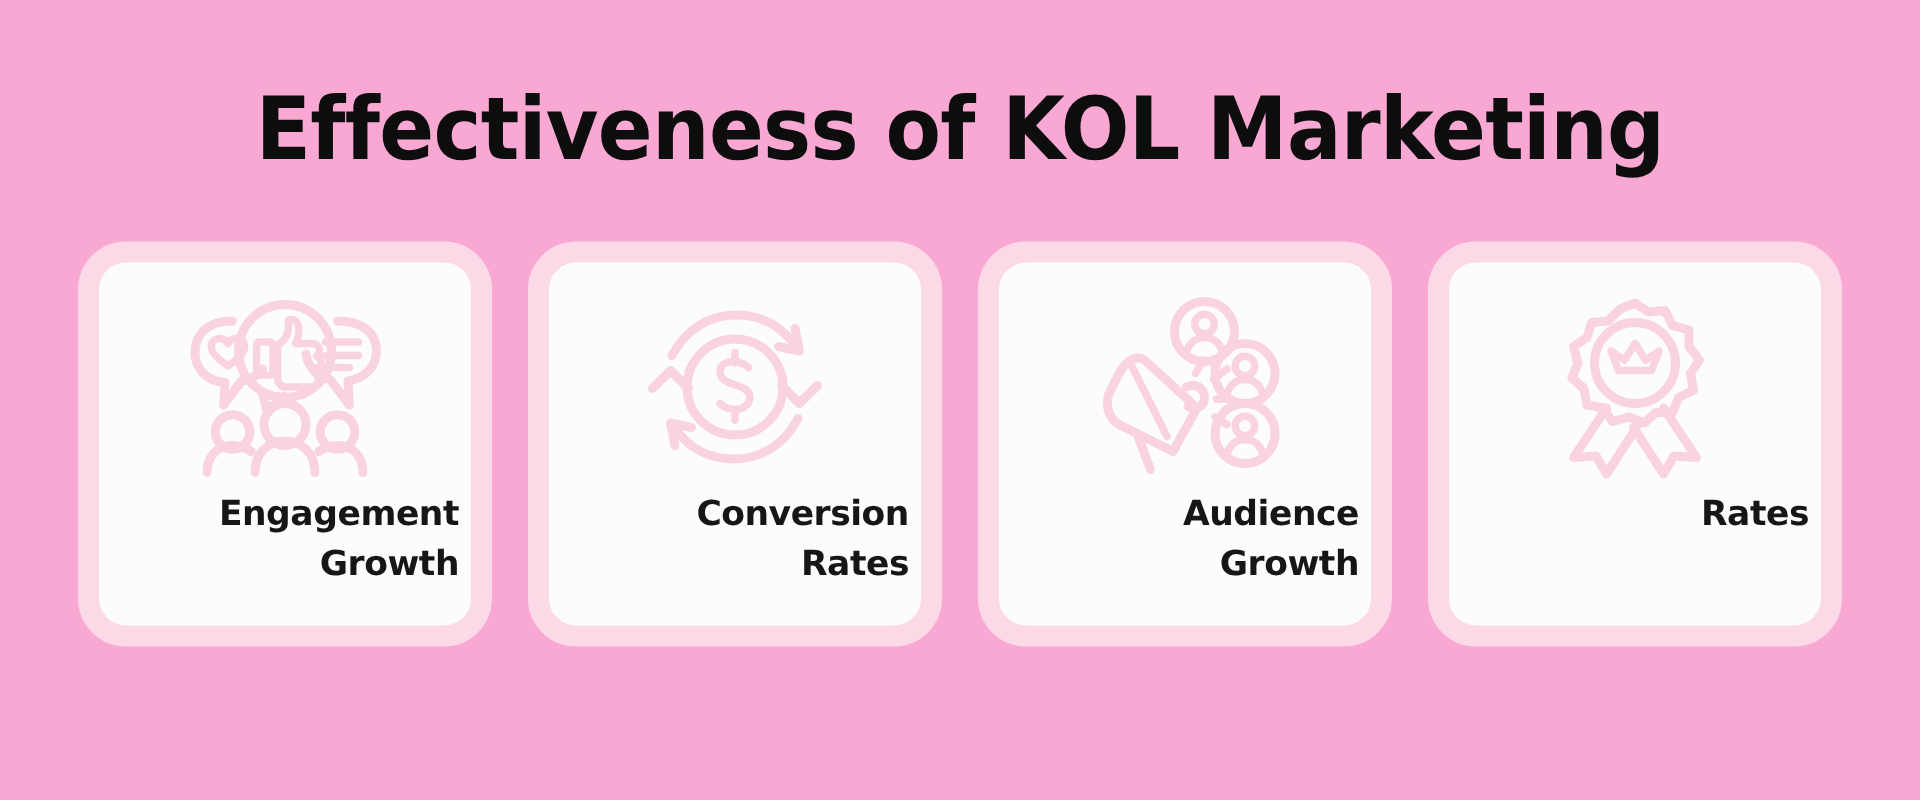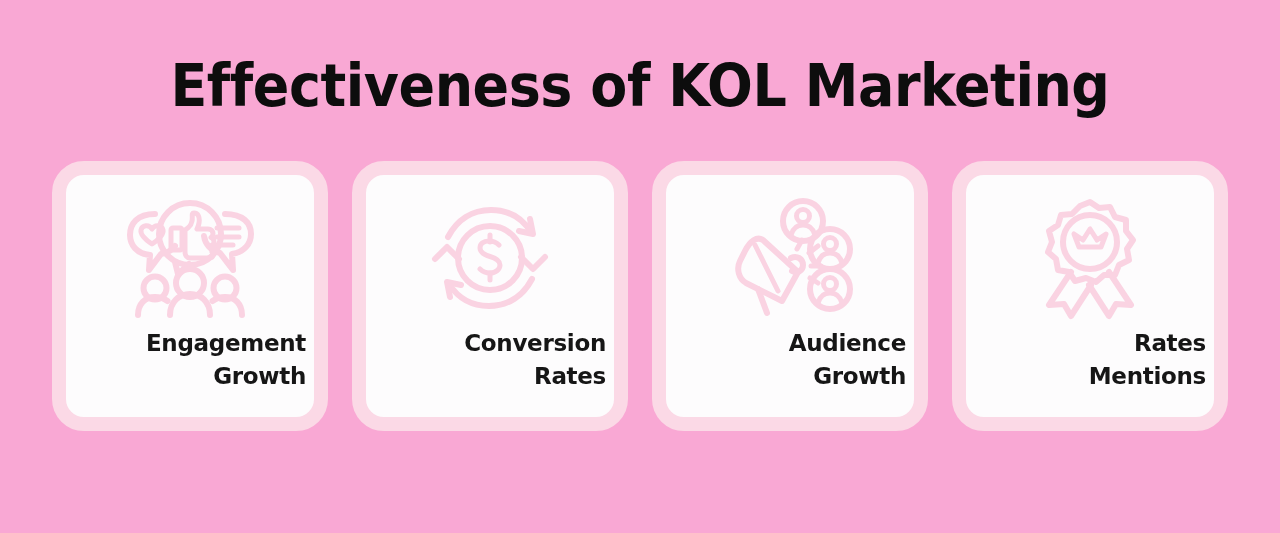--- a/index.html
+++ b/index.html
@@ -225,18 +225,17 @@
 
           <path class="ico" d="M65 5 L74 11 L85 10 L90 20 L101 23 L101 34 L108 43 L102 52 L104 63 L94 68 L90 78 L79 78 L71 85 L61 81 L50 84 L44 75 L33 73 L31 62 L23 55 L27 45 L24 34 L33 28 L36 18 L47 17 L55 9 Z"></path>
 
           <circle class="ico" cx="65" cy="45" r="27"></circle>
 
           <path class="ico-thin" d="M49 37 L54 50 L76 50 L81 37 L72 43 L65 32 L58 43 Z"></path>
         </svg>
       </div>
       <div class="card-label">
         <span class="line">Rates</span>
-        <span class="line">Mentions</span>
       </div>
     </div>
 
   </div>
 </div>
 
 </body></html>

